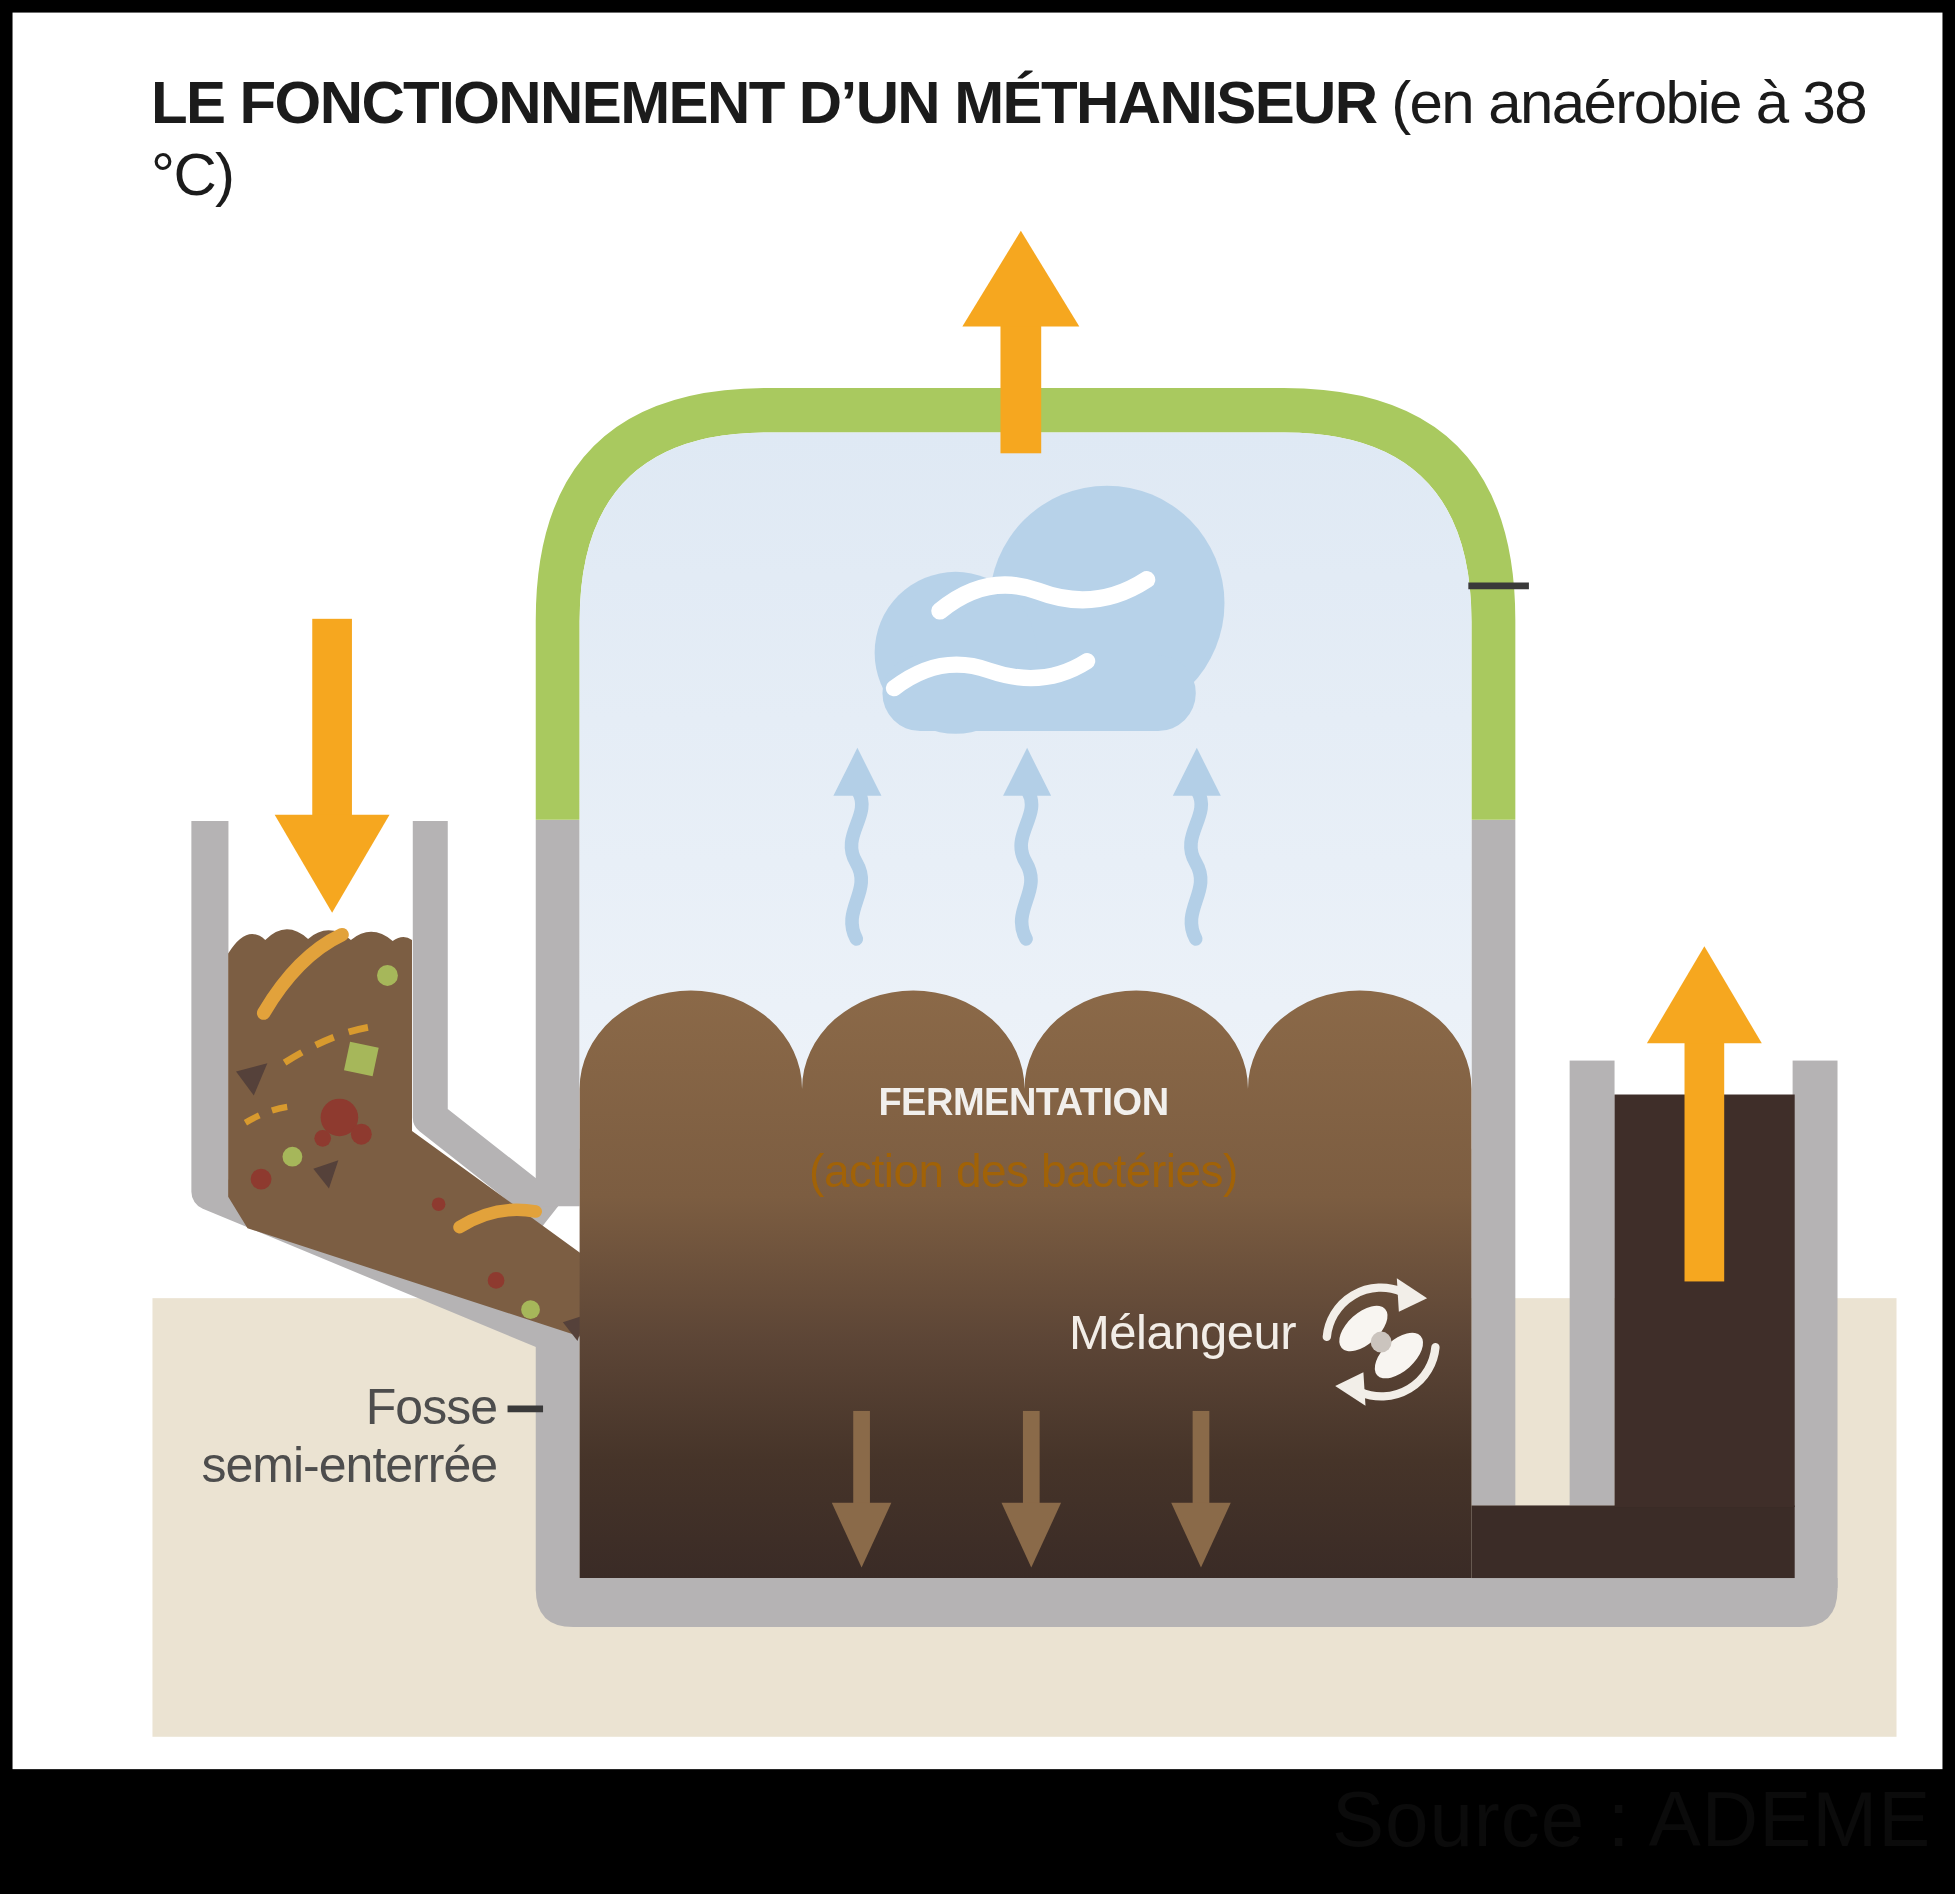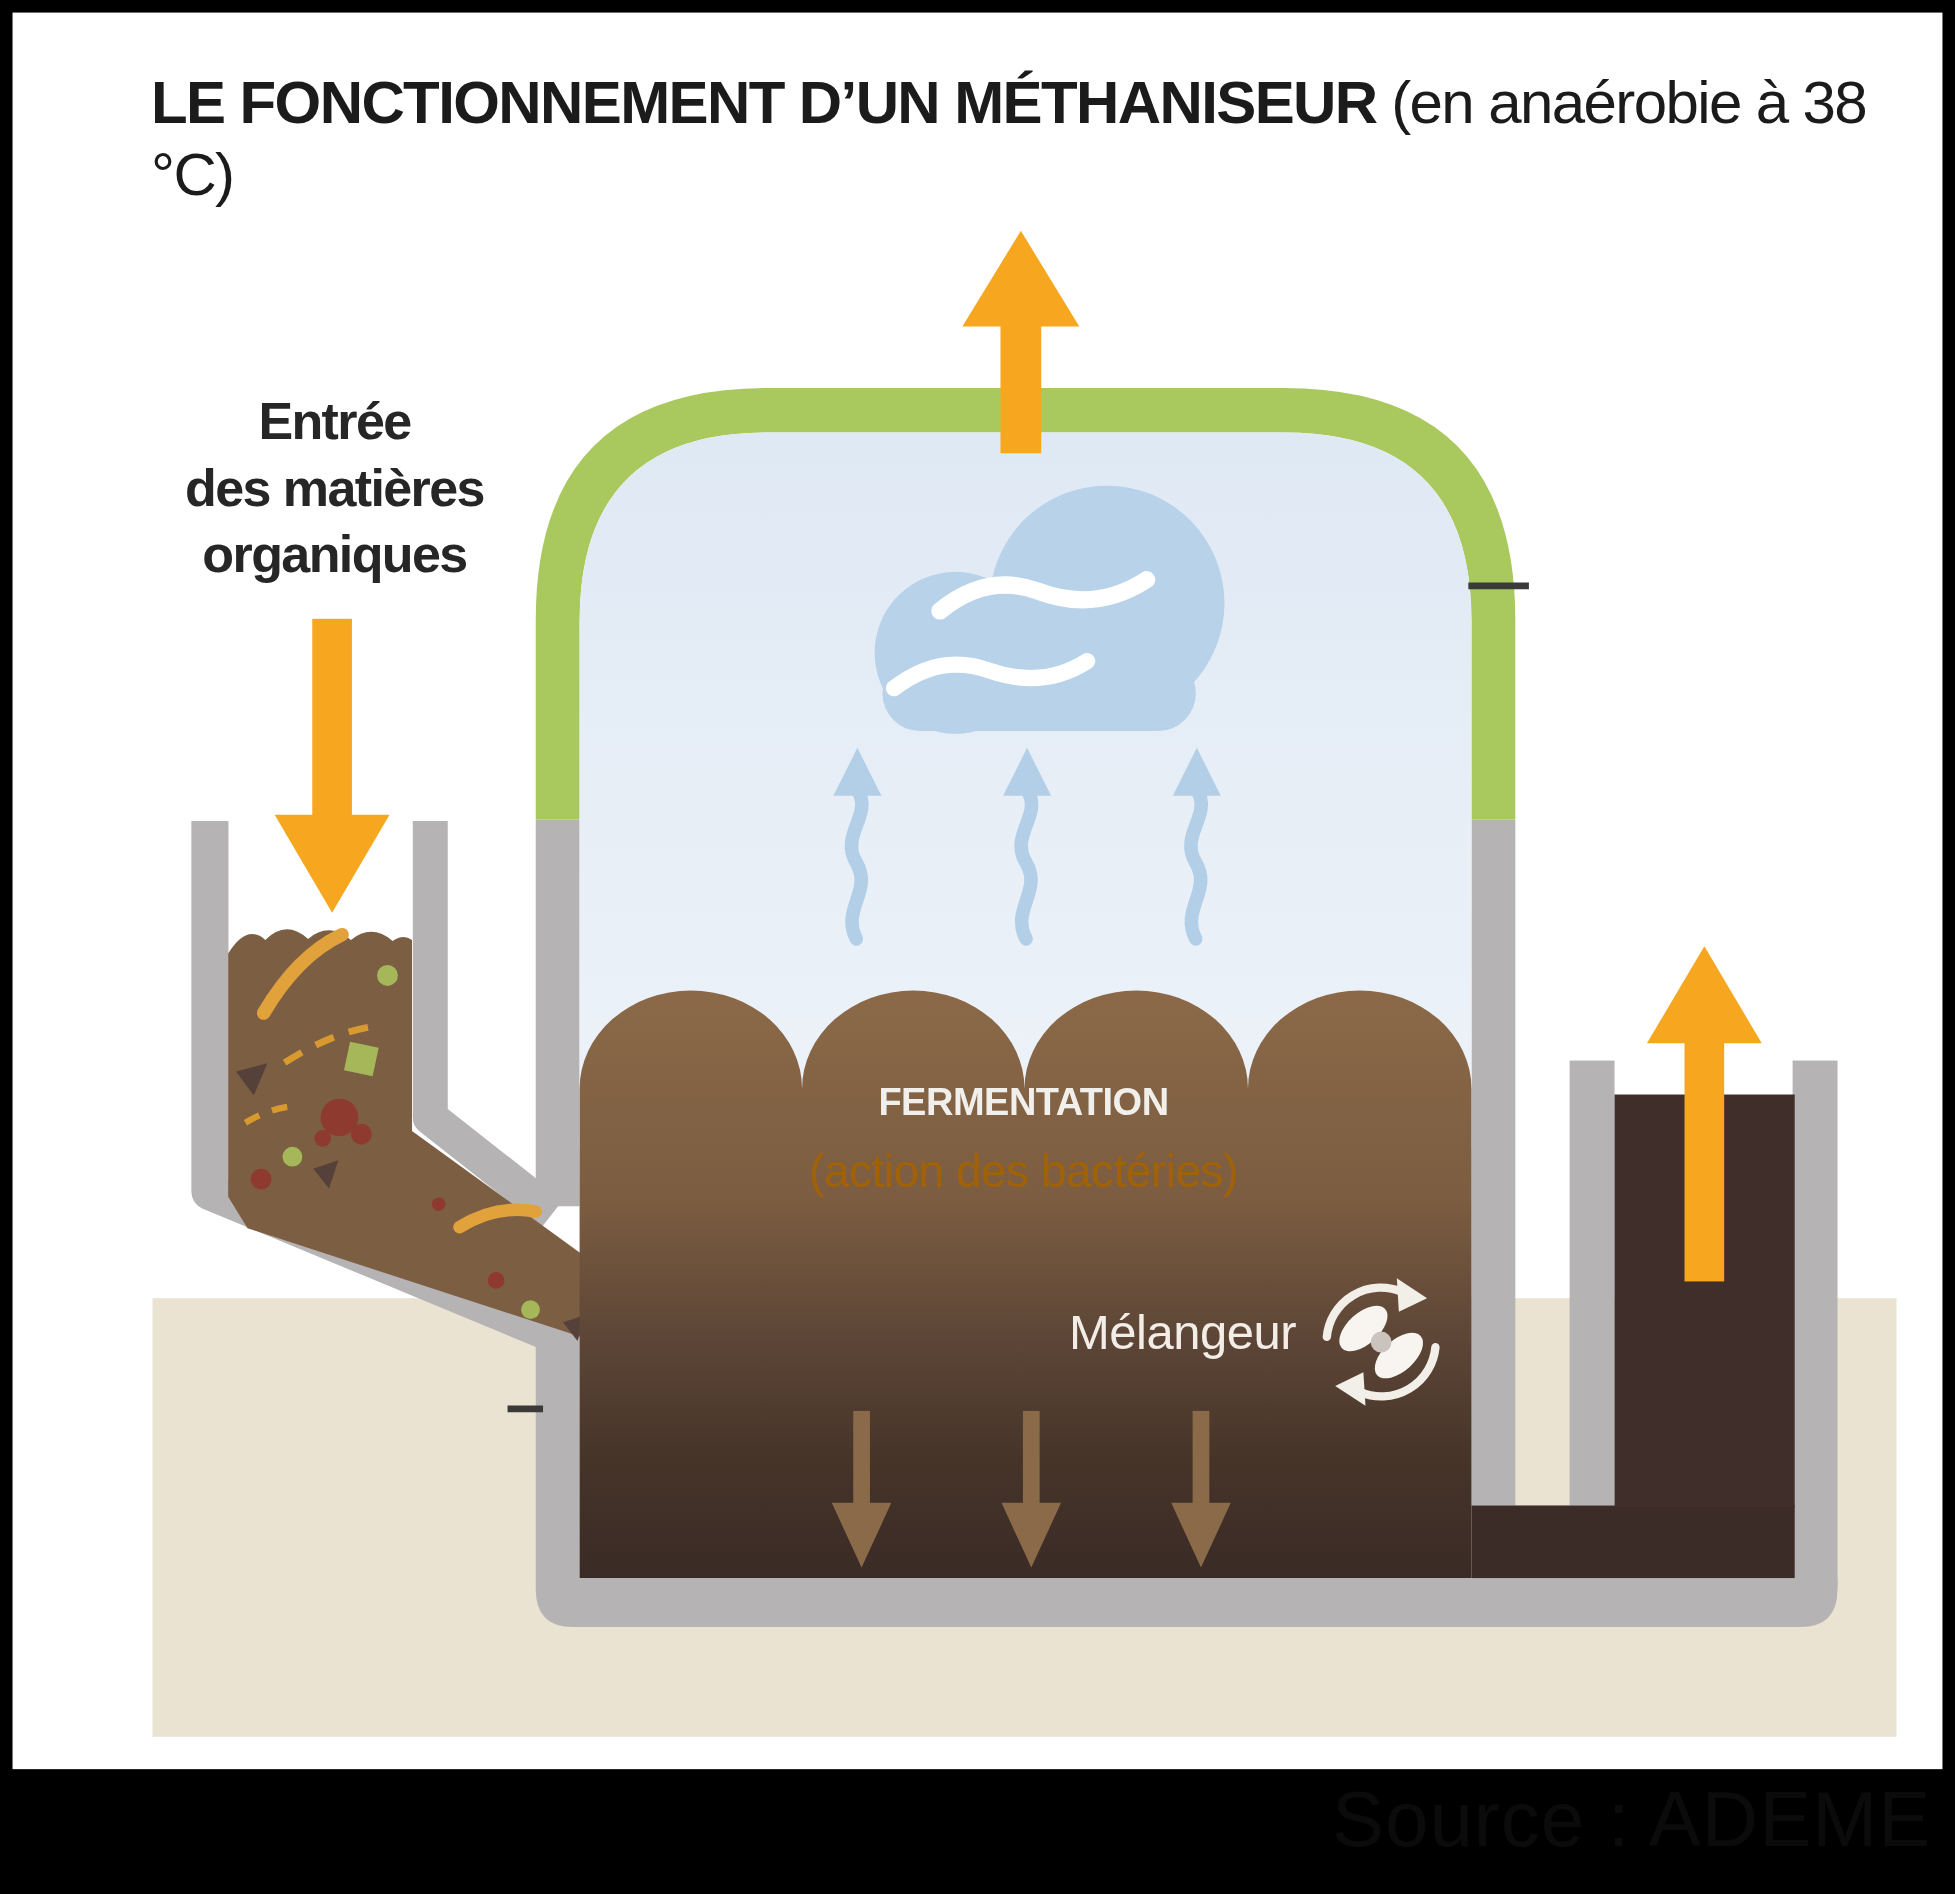--- a/index.html
+++ b/index.html
@@ -153,29 +153,28 @@
     <circle cx="0" cy="0" r="20" fill="#CBC4BE"></circle>
   </g>
 
   <line x1="2812" y1="1122" x2="2928" y2="1122" stroke="#3A3A3A" stroke-width="13"></line>
   <line x1="972" y1="2698" x2="1040" y2="2698" stroke="#3A3A3A" stroke-width="13"></line>
 </svg>
 
 <div class="lbl title" style="left:151px;top:67px;"><span class="tb">LE FONCTIONNEMENT D’UN MÉTHANISEUR</span><span class="tn">(en anaérobie à 38 °C)</span></div>
 
 
-<div class="lbl big" style="left:136px;top:388px;width:397px;">Entrée
-des matières
-organiques</div>
 
 
 
 <div class="lbl ferm" style="left:731px;top:1081px;width:585px;">FERMENTATION</div>
 
 <div class="lbl fermsub" style="left:731px;top:1144px;width:585px;">(action des bactéries)</div>
 
 <div class="lbl mixer" style="left:1024px;top:1304px;width:272px;">Mélangeur</div>
 
+<div class="lbl pit" style="left:120px;top:1379px;width:377px;">Fosse
+semi-enterrée</div>
 
 <div class="lbl src" style="left:1332px;top:1774px;">Source : ADEME</div>
 
 </div>
 
 
 </body></html>

